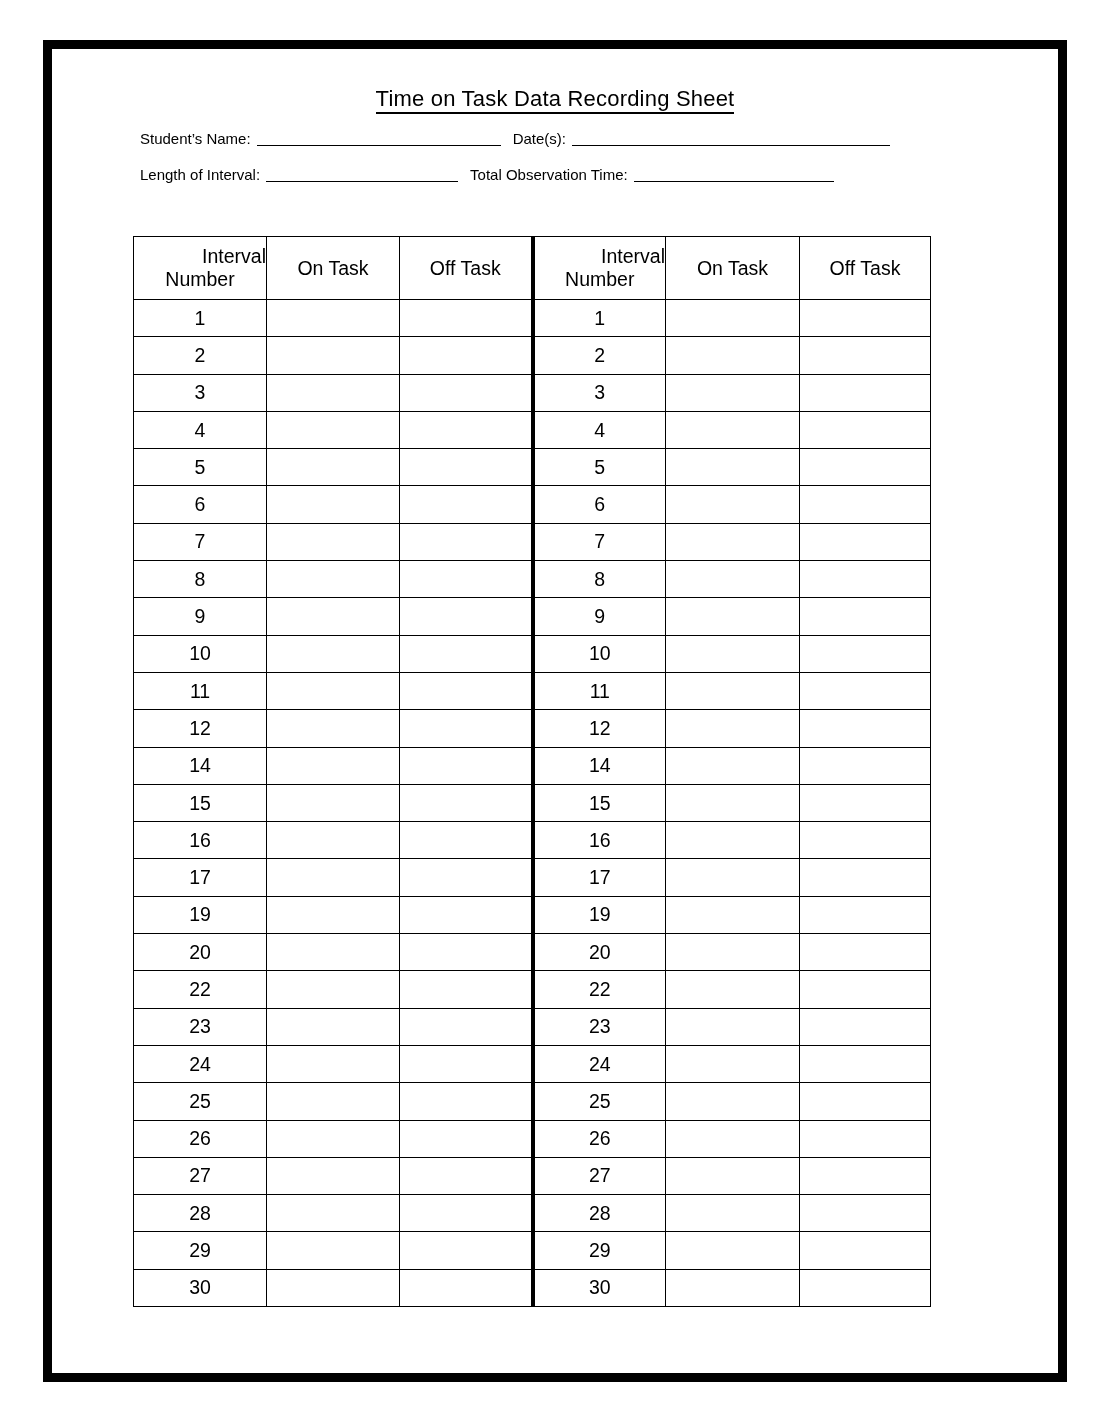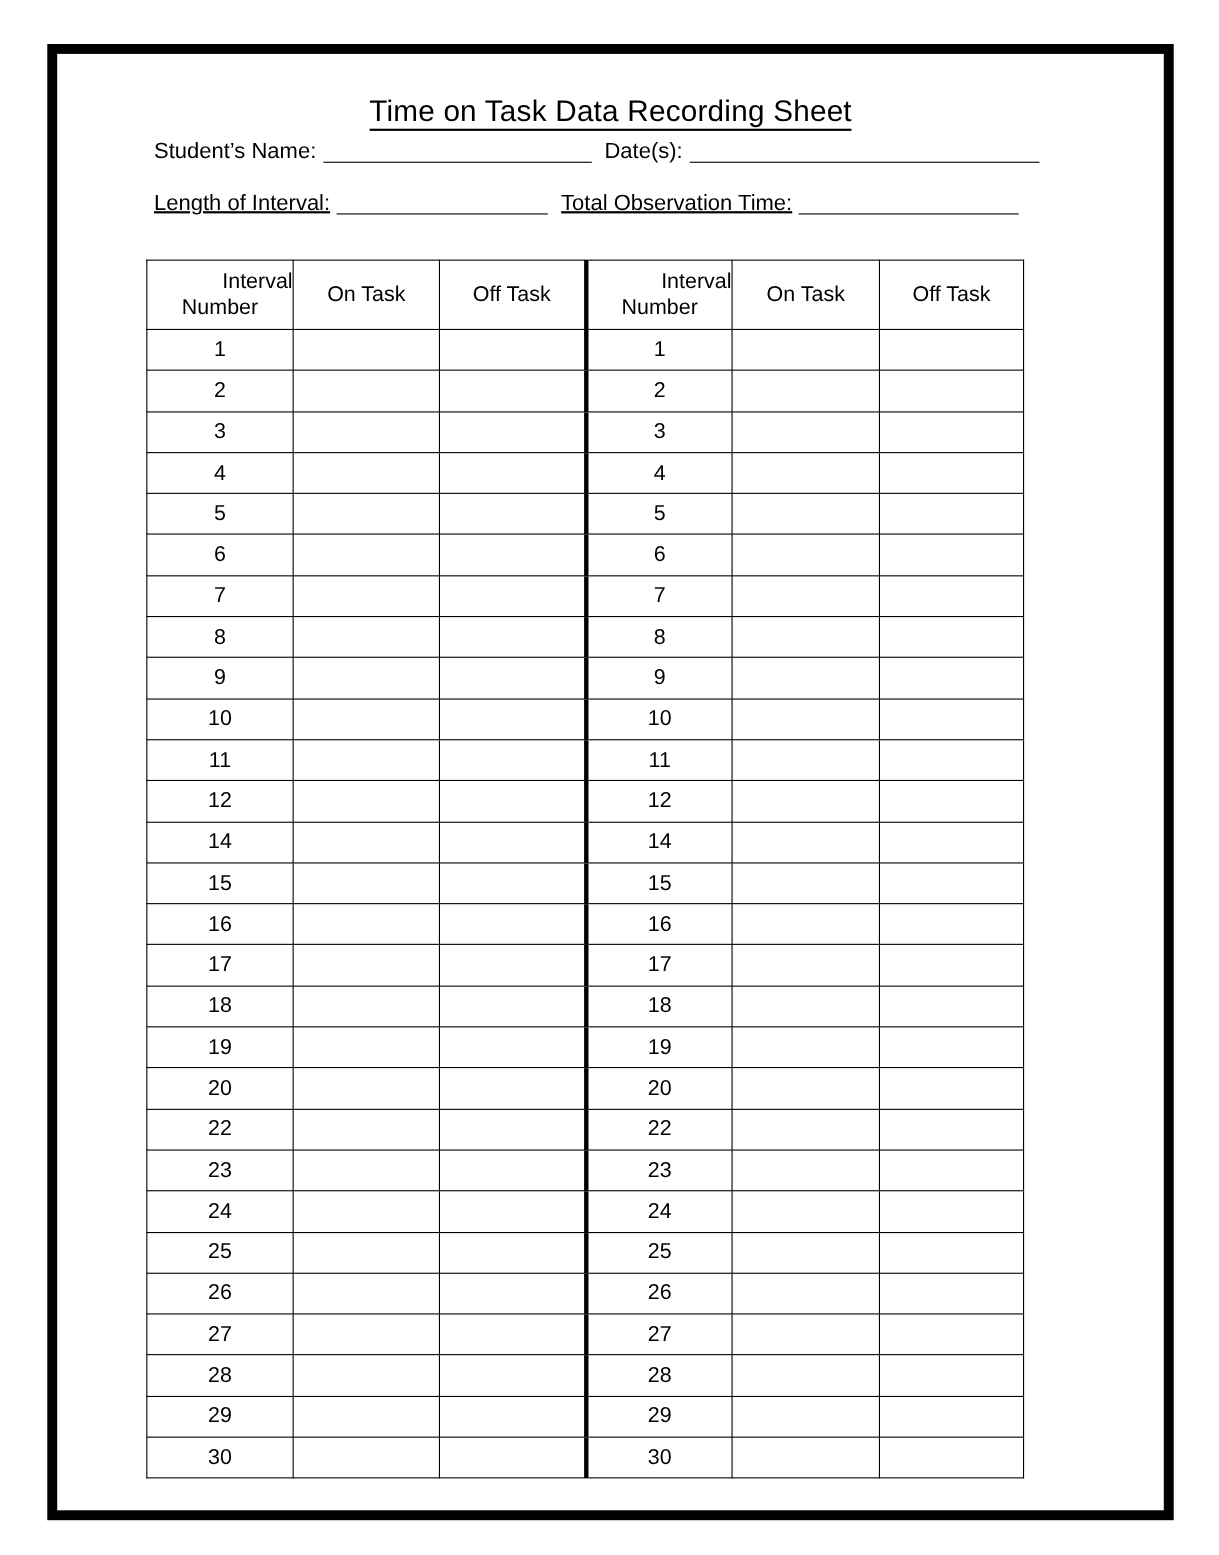--- a/index.html
+++ b/index.html
@@ -36,42 +36,42 @@
     bottom: 0;
   }
 
   
   #doc-title {
     position: absolute;
     left: 0;
     right: 0;
     top: 38px;
     text-align: center;
-    font-size: 27px;
+    font-size: 22px;
     line-height: 1.05;
     letter-spacing: .2px;
     white-space: nowrap;
   }
   #doc-title .ul {
     border-bottom: 2px solid #000;
     padding-bottom: 1px;
   }
 
   .form-line {
     position: absolute;
     left: 88px;
     right: 40px;
-    font-size: 20px;
+    font-size: 15px;
     line-height: 1;
     white-space: nowrap;
     display: flex;
     align-items: flex-end;
   }
   #form-line-1 { top: 79px; }
-  #form-line-2 { top: 126px; text-decoration: underline; }
+  #form-line-2 { top: 115px; }
 
   .field-label {
     display: inline-block;
   }
   .blank {
     display: inline-block;
     border-bottom: 1.6px solid #000;
     height: 17px;
     margin: 0 6px;
   }
@@ -304,28 +304,20 @@
           </tr>
           <tr>
             <td>17</td>
             <td></td>
             <td class="split-left"></td>
             <td>17</td>
             <td></td>
             <td></td>
           </tr>
           <tr>
-            <td>18</td>
-            <td></td>
-            <td class="split-left"></td>
-            <td>18</td>
-            <td></td>
-            <td></td>
-          </tr>
-          <tr>
             <td>19</td>
             <td></td>
             <td class="split-left"></td>
             <td>19</td>
             <td></td>
             <td></td>
           </tr>
           <tr>
             <td>20</td>
             <td></td>

